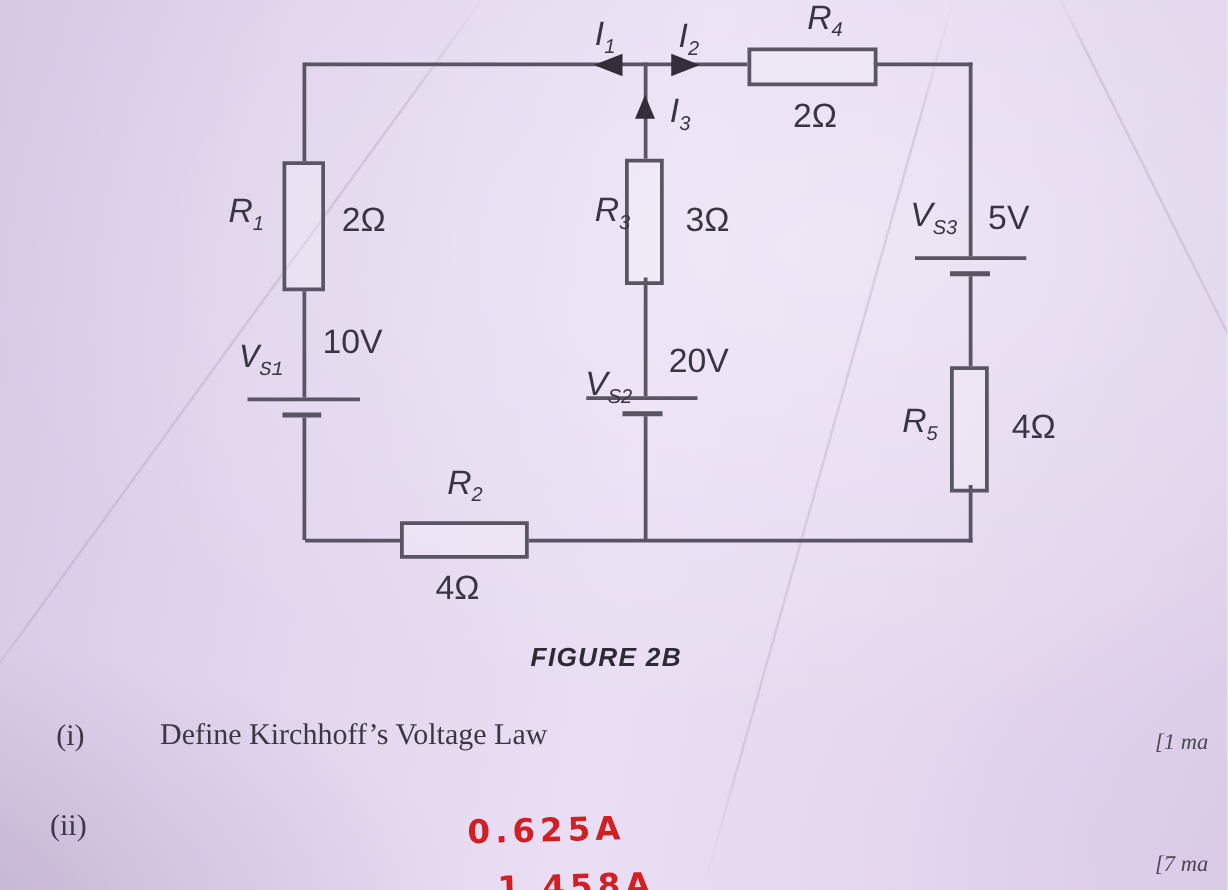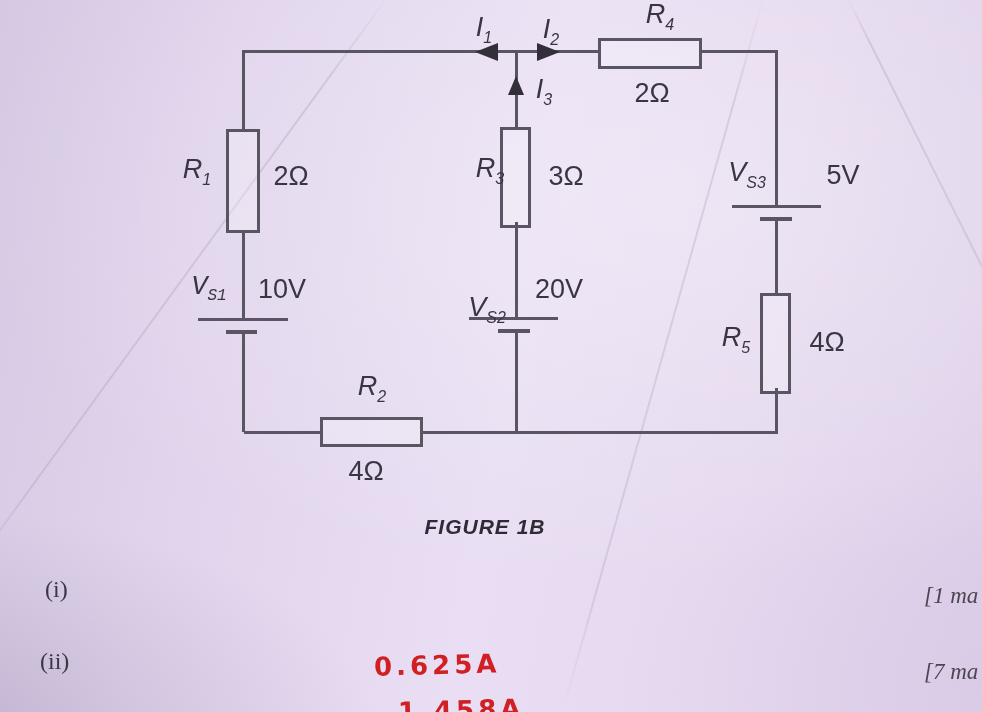--- a/index.html
+++ b/index.html
@@ -34,21 +34,21 @@
     position:absolute; transform:translate(-50%,-50%); white-space:nowrap;
     color:#2e2b36; font-size:21px; font-weight:bold; font-style:italic; letter-spacing:1px;
   }
   
   .qnum, .qtext, .marks {
     position:absolute; white-space:nowrap;
     font-family:"Liberation Serif", serif; font-size:24px; color:#3b3844;
   }
   .qtext i { font-style:italic; }
   .qtext sub { font-size:15px; font-style:italic; }
-  .marks { font-style:italic; font-size:23px; color:#4a4652; }
+  .marks { font-style:italic; font-size:18px; color:#4a4652; }
   
   .redink {
     position:absolute; white-space:nowrap;
     font-family:"DejaVu Sans", sans-serif; font-weight:bold; font-size:26px;
     color:#d02024; letter-spacing:4px; transform:rotate(-1.5deg);
   }
 </style>
 </head>
 <body>
 
@@ -101,39 +101,40 @@
     <span class="clabel" style="left:660px; top:17px;"><i>R</i><sub>4</sub></span>
     <span class="cvalue" style="left:652px; top:93px;">2Ω</span>
 
     <span class="clabel" style="left:197px; top:172px;"><i>R</i><sub>1</sub></span>
     <span class="cvalue" style="left:291px; top:176px;">2Ω</span>
 
     <span class="clabel" style="left:478px; top:171px;margin-left:12px;"><i>R</i><sub>3</sub></span>
     <span class="cvalue" style="left:566px; top:176px;">3Ω</span>
 
     <span class="clabel" style="left:747px; top:175px;"><i>V</i><sub>S3</sub></span>
-    <span class="cvalue" style="left:807px; top:175px;margin-left:36px;">5V</span>
+    <span class="cvalue" style="left:807px; top:175px;">5V</span>
 
     <span class="clabel" style="left:209px; top:289px;font-family:Liberation Mono, monospace;"><i>V</i><sub>S1</sub></span>
-    <span class="cvalue" style="left:282px; top:289px;">10V</span>
+    <span class="cvalue" style="left:282px; top:274px;">10V</span>
 
     <span class="clabel" style="left:487px; top:288px;margin-top:22px;"><i>V</i><sub>S2</sub></span>
     <span class="cvalue" style="left:547px; top:289px;margin-left:12px;">20V</span>
 
     <span class="clabel" style="left:736px; top:340px;"><i>R</i><sub>5</sub></span>
     <span class="cvalue" style="left:827px; top:342px;">4Ω</span>
 
     <span class="clabel" style="left:372px; top:389px;text-align:right;"><i>R</i><sub>2</sub></span>
     <span class="cvalue" style="left:366px; top:471px;">4Ω</span>
 
-    <span class="caption" style="left:485px; top:527px;">FIGURE 1B</span>
+    <span class="caption" style="left:485px; top:527px;">FIGURE 2B</span>
   </div>
 
   <span class="qnum" style="left:45px;  top:576px;">(i)</span>
+  <span class="qtext" style="left:128px; top:575px;">Define Kirchhoff’s Voltage Law</span>
   <span class="marks" style="left:924px; top:583px;">[1 ma</span>
 
   <span class="qnum" style="left:40px;  top:648px;">(ii)</span>
-  <span class="marks" style="left:924px; top:659px;">[7 ma</span>
+  <span class="marks" style="left:924px; top:681px;">[7 ma</span>
 
   <span class="redink" style="left:374px; top:650px;">0.625A</span>
   <span class="redink" style="left:398px; top:695px;">1.458A</span>
 
 </div>
 
 </body></html>

